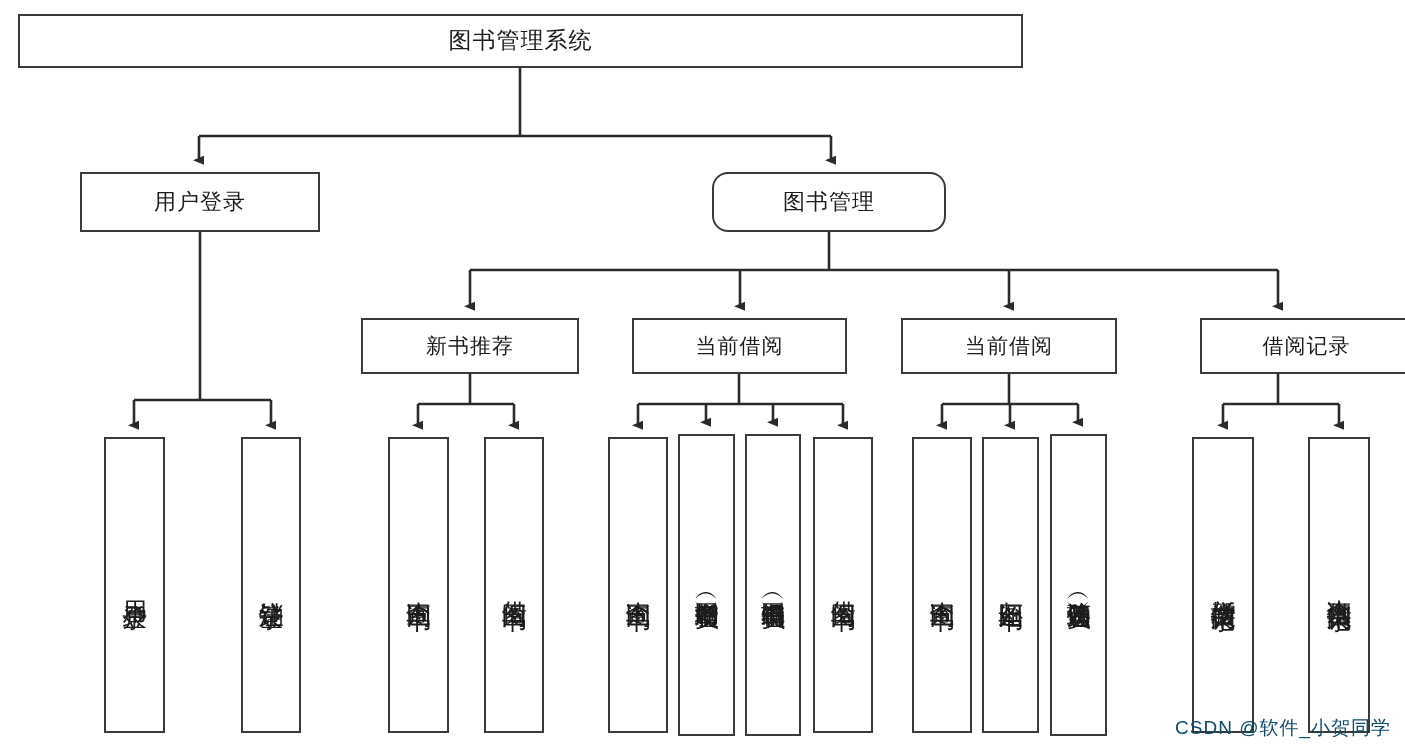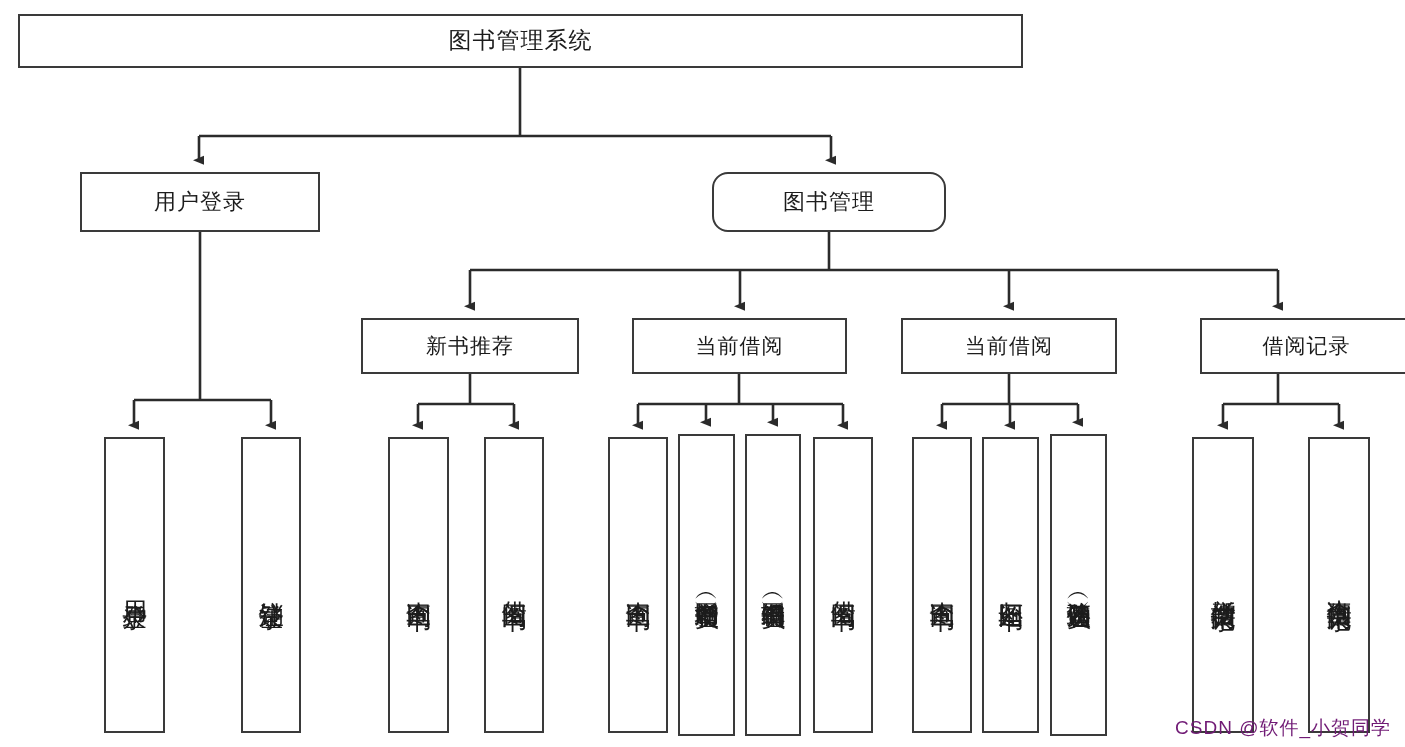--- a/index.html
+++ b/index.html
@@ -109,21 +109,21 @@
   .lf10 { left: 982px; width: 57px; }
   .lf11 { left: 1050px; width: 57px; }
   .lf12 { left: 1192px; width: 62px; }
   .lf13 { left: 1308px; width: 62px; }
 
   .watermark {
     position: absolute;
     right: 14px;
     bottom: 6px;
     font-size: 19px;
-    color: #701a75;
+    color: #0c4a6e;
     letter-spacing: 1px;
     white-space: nowrap;
   }
 </style>
 </head>
 <body>
 
 <div id="canvas">
 
   <svg class="connectors" viewBox="0 0 1405 747" xmlns="http://www.w3.org/2000/svg">

